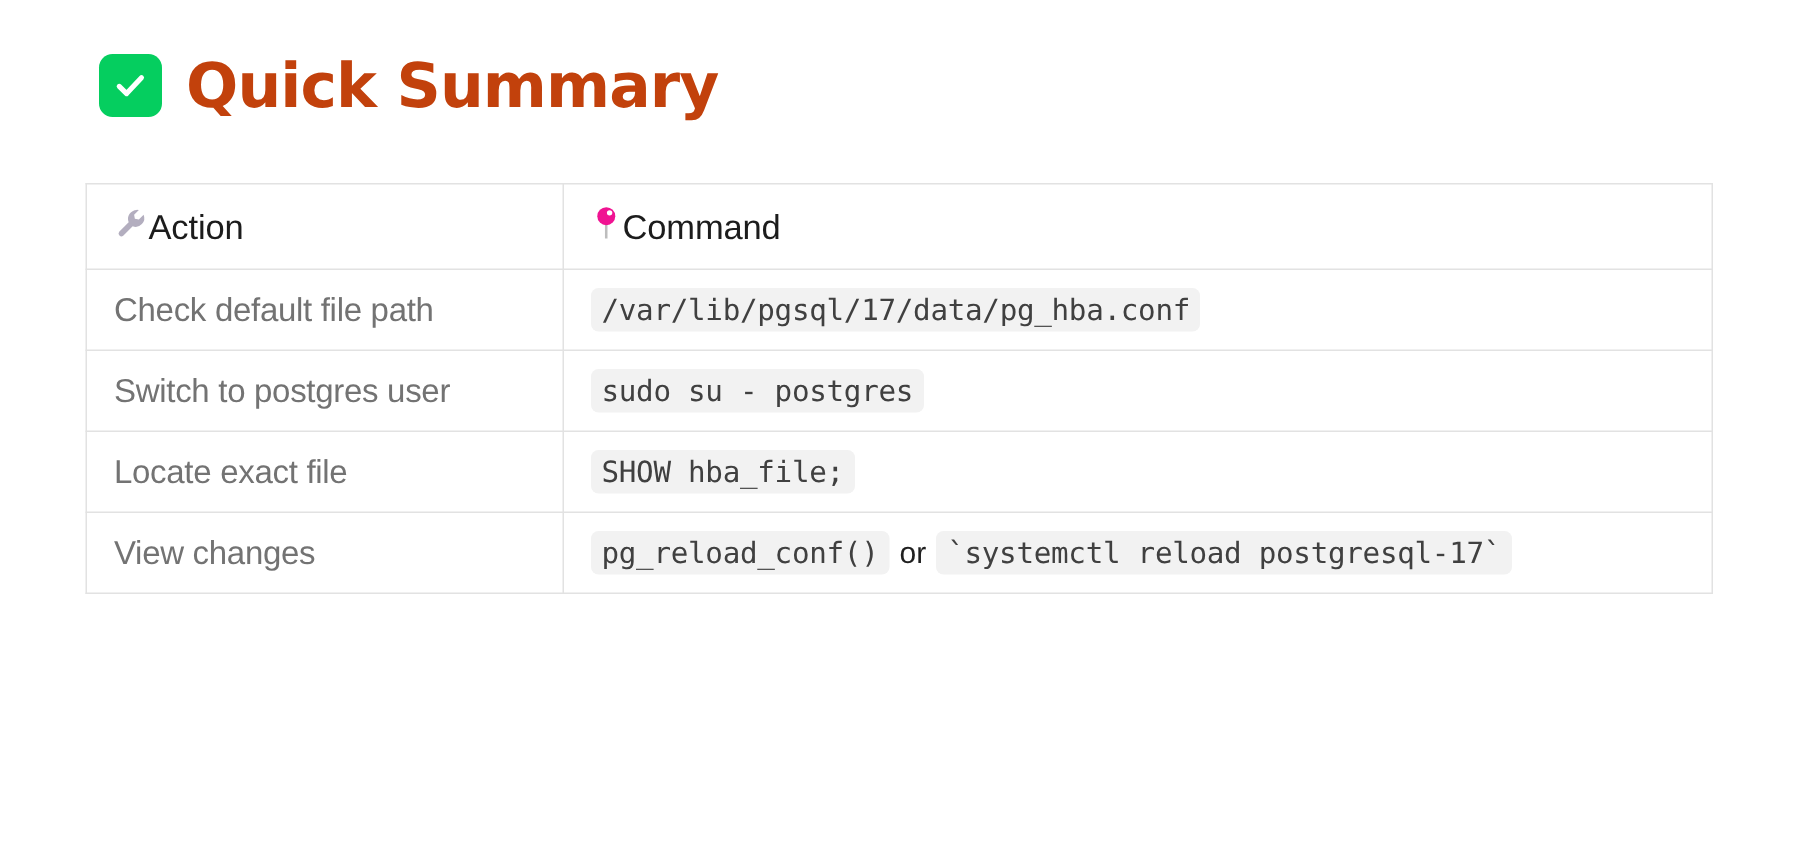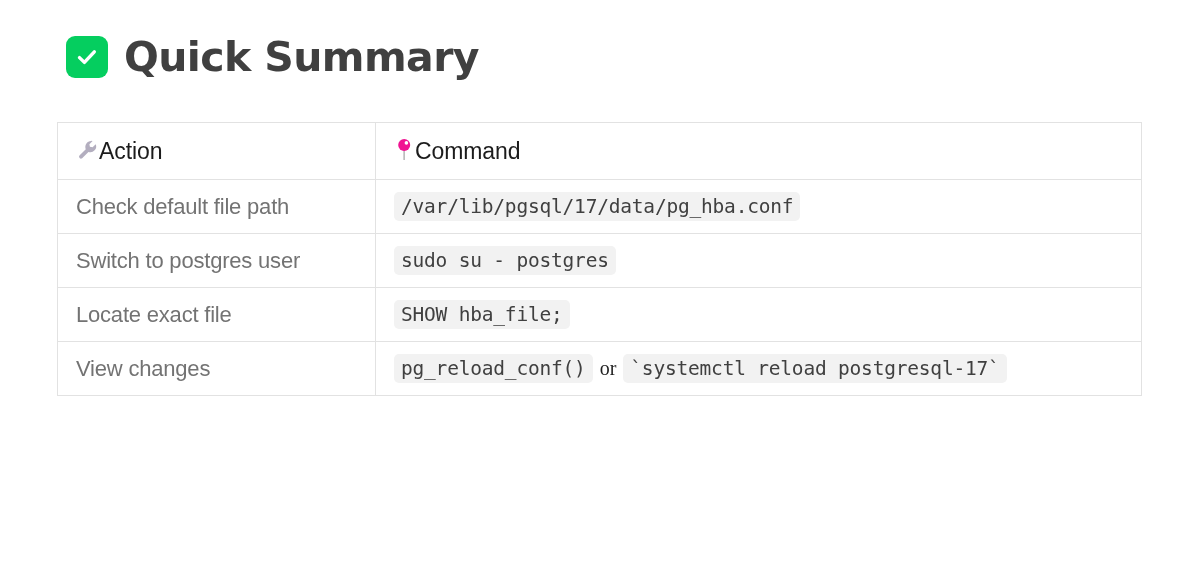--- a/index.html
+++ b/index.html
@@ -42,21 +42,21 @@
     position: absolute;
     left: 50%;
     top: 50%;
     transform: translate(-50%, -50%);
   }
   .heading-title {
     font-family: "DejaVu Sans", sans-serif;
     font-size: 41px;
     font-weight: bold;
     letter-spacing: -0.6px;
-    color: #404040;
+    color: #c2410c;
     line-height: 1;
     white-space: nowrap;
   }
 
   
   .table-wrap {
     padding: 44px 0 0 57px;
   }
   table.summary {
     border-collapse: collapse;
@@ -111,21 +111,20 @@
     color: #404040;
     border-radius: 5px;
     padding: 3px 7px;
     letter-spacing: -0.2px;
     white-space: pre;
   }
   .plain-join {
     font-size: 20px;
     color: #1f1f1f;
     padding: 0 7px;
-    font-family: Liberation Serif, serif;
   }
 
   
   .icon-wrench { display: block; }
   .icon-pin { display: block; }
 </style>
 </head>
 <body>
 
 <div class="page">

